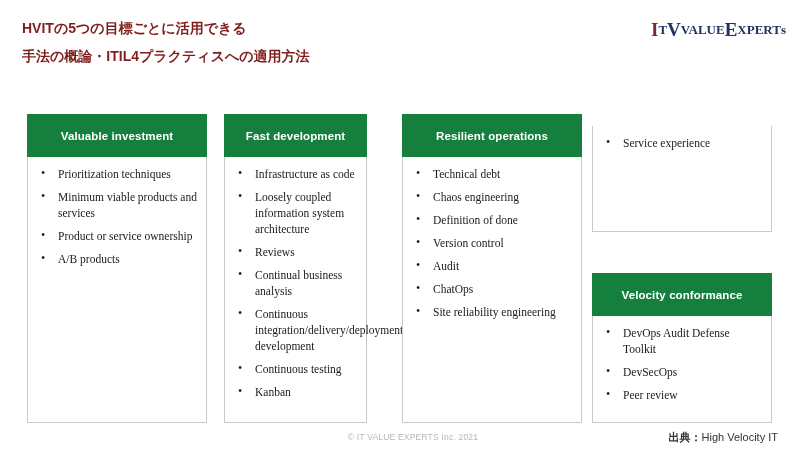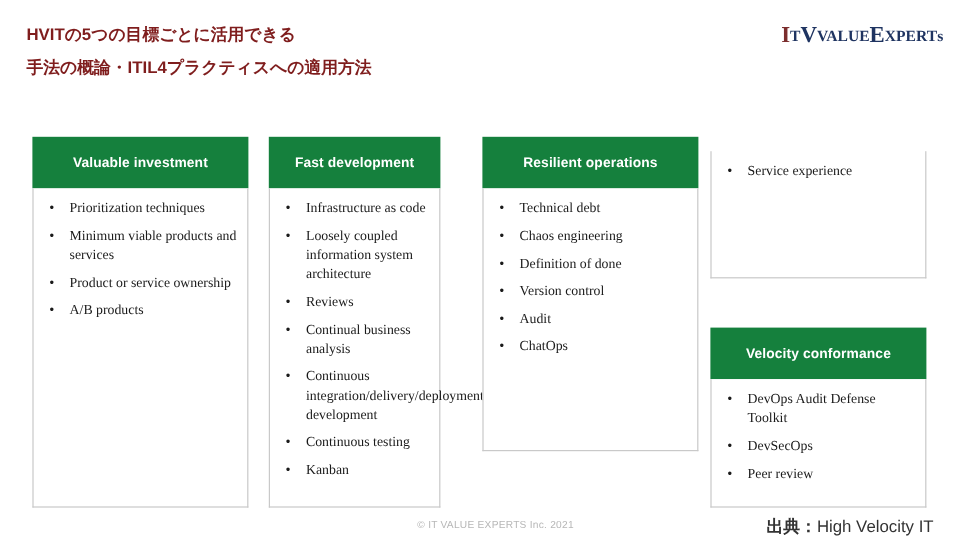--- a/index.html
+++ b/index.html
@@ -107,21 +107,21 @@
   }
 
   
   #card-valuable-investment { left: 27px;  top: 114px; width: 180px; }
   #card-valuable-investment .card-body { height: 266px; }
 
   #card-fast-development   { left: 224px; top: 114px; width: 143px; }
   #card-fast-development .card-body { height: 266px; }
 
   #card-resilient-operations { left: 402px; top: 114px; width: 180px; }
-  #card-resilient-operations .card-body { height: 219px; }
+  #card-resilient-operations .card-body { height: 266px; }
 
   #card-co-created-value   { left: 592px; top: 114px; width: 180px; }
   #card-co-created-value .card-body { height: 106px; margin-top: 12px; }
 
   #card-assured-conformance { left: 592px; top: 273px; width: 180px; }
   #card-assured-conformance .card-body { height: 107px; }
 
   
   #copyright-note {
     position: absolute;
@@ -131,21 +131,21 @@
     text-align: center;
     font-size: 8.5px;
     color: #b7b7b7;
     letter-spacing: 0.2px;
     margin-left: 13px;
   }
   #source-note {
     position: absolute;
     right: 22px;
     top: 430px;
-    font-size: 14px;
+    font-size: 11px;
     color: #333333;
     white-space: nowrap;
   }
   #source-note .src-label { font-weight: bold; }
 </style>
 </head>
 <body>
 
 <div id="slide-title">
   <div class="title-line">HVITの5つの目標ごとに活用できる</div>
@@ -192,20 +192,21 @@
 <div class="card" id="card-resilient-operations">
   <div class="card-header">Resilient operations</div>
   <div class="card-body">
     <ul>
       <li>Technical debt</li>
       <li>Chaos engineering</li>
       <li>Definition of done</li>
       <li>Version control</li>
       <li>Audit</li>
       <li>ChatOps</li>
+      <li>Site reliability engineering</li>
     </ul>
   </div>
 </div>
 
 <div class="card" id="card-co-created-value">
   <div class="card-body">
     <ul>
       <li>Service experience</li>
     </ul>
   </div>

